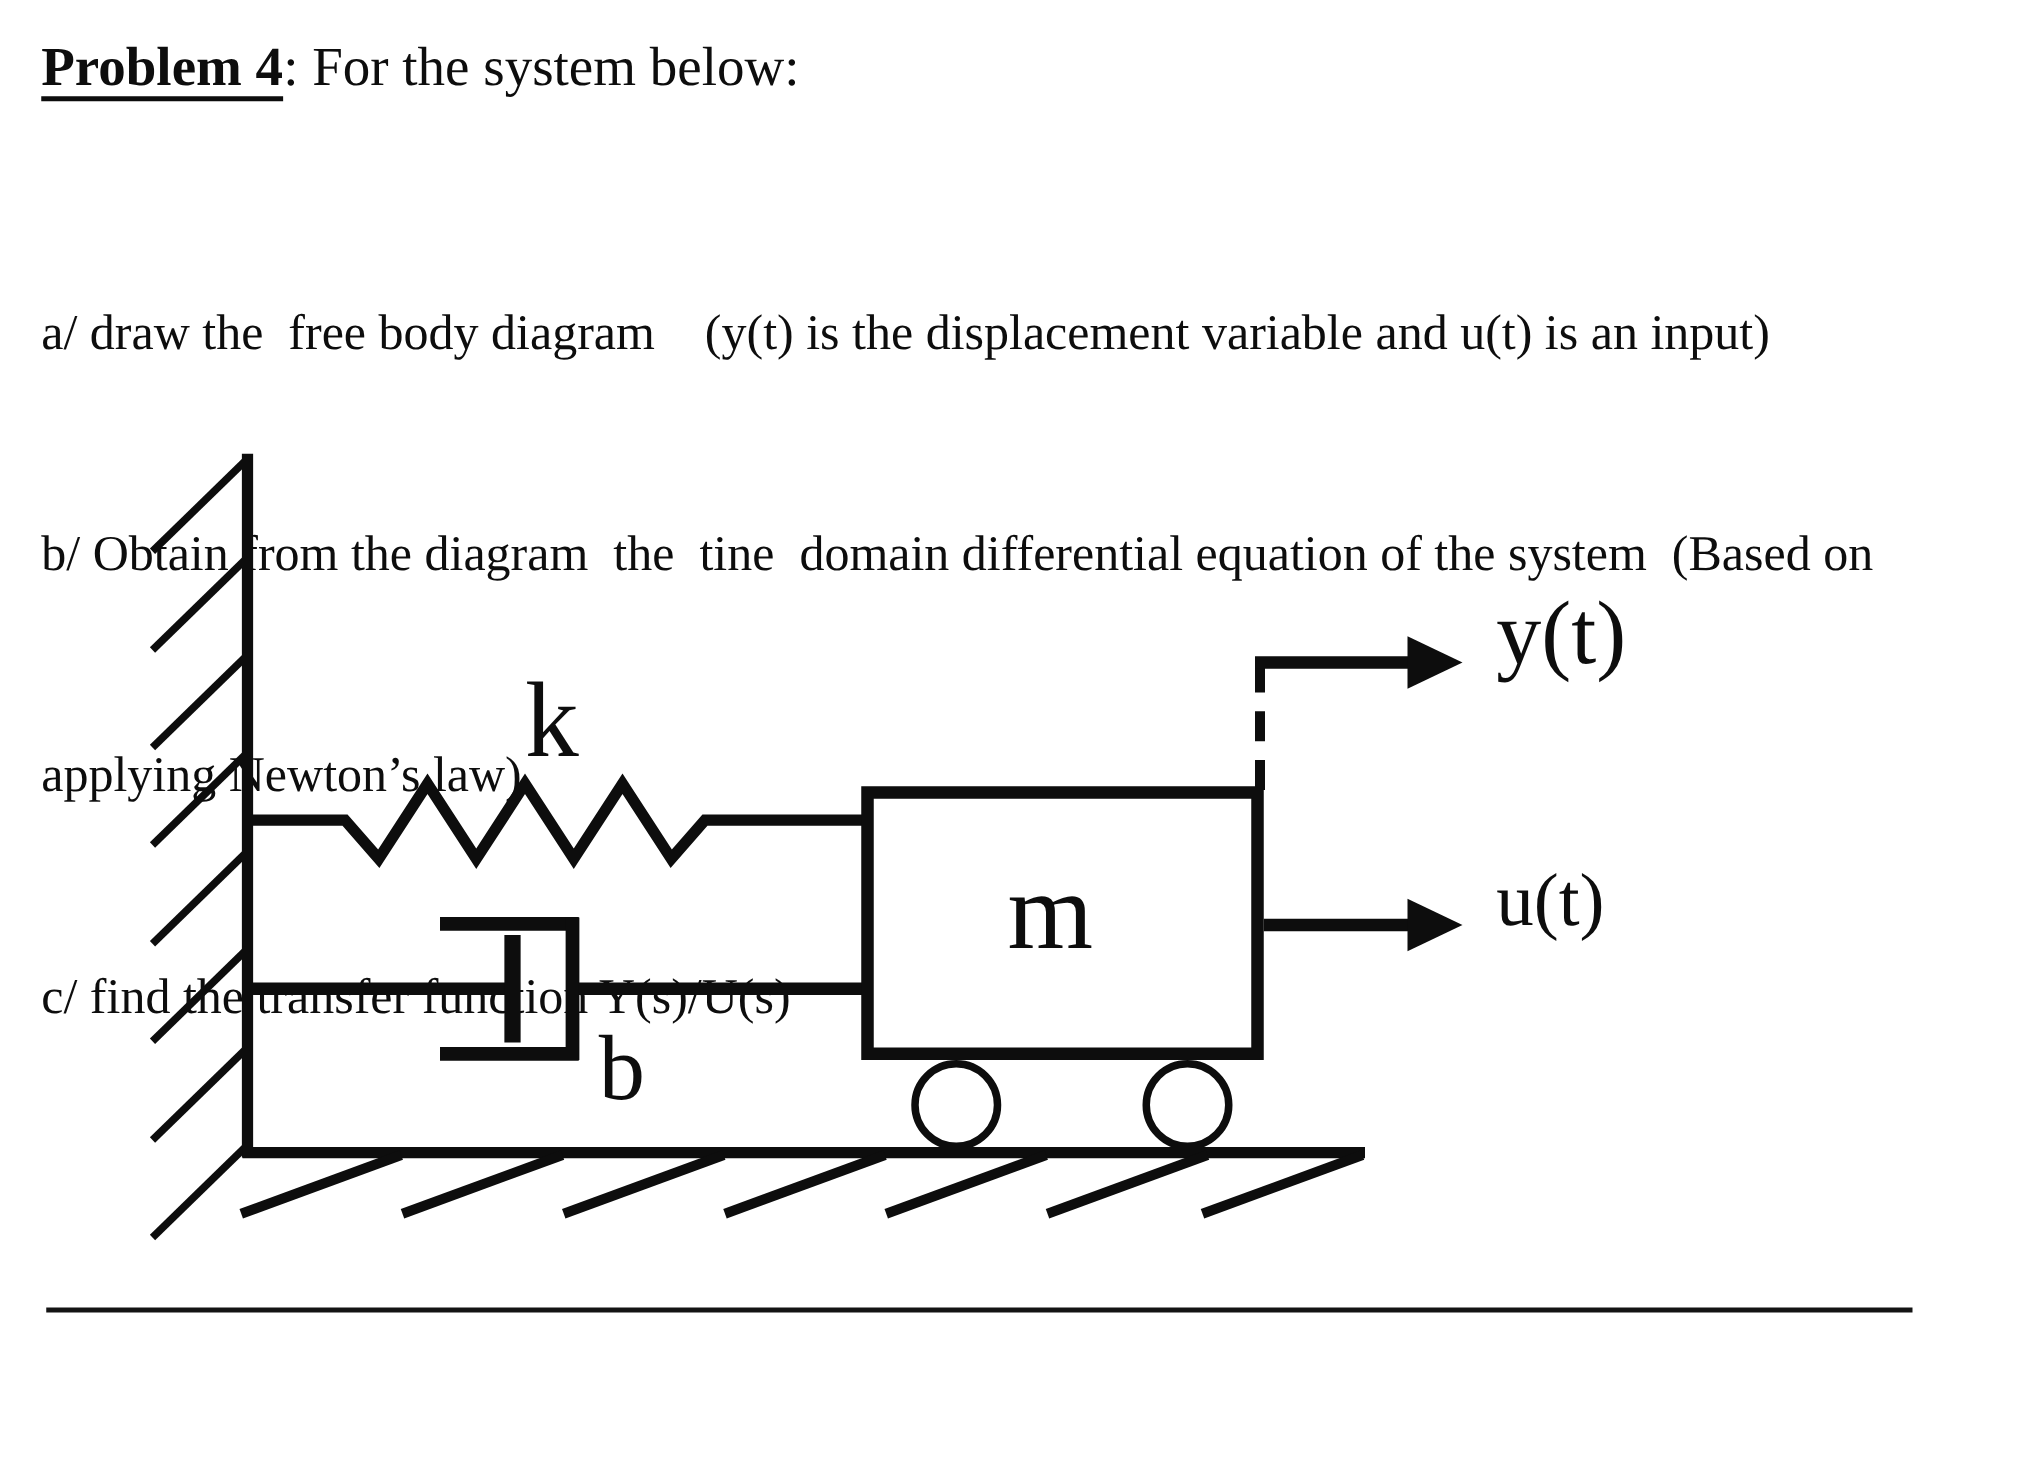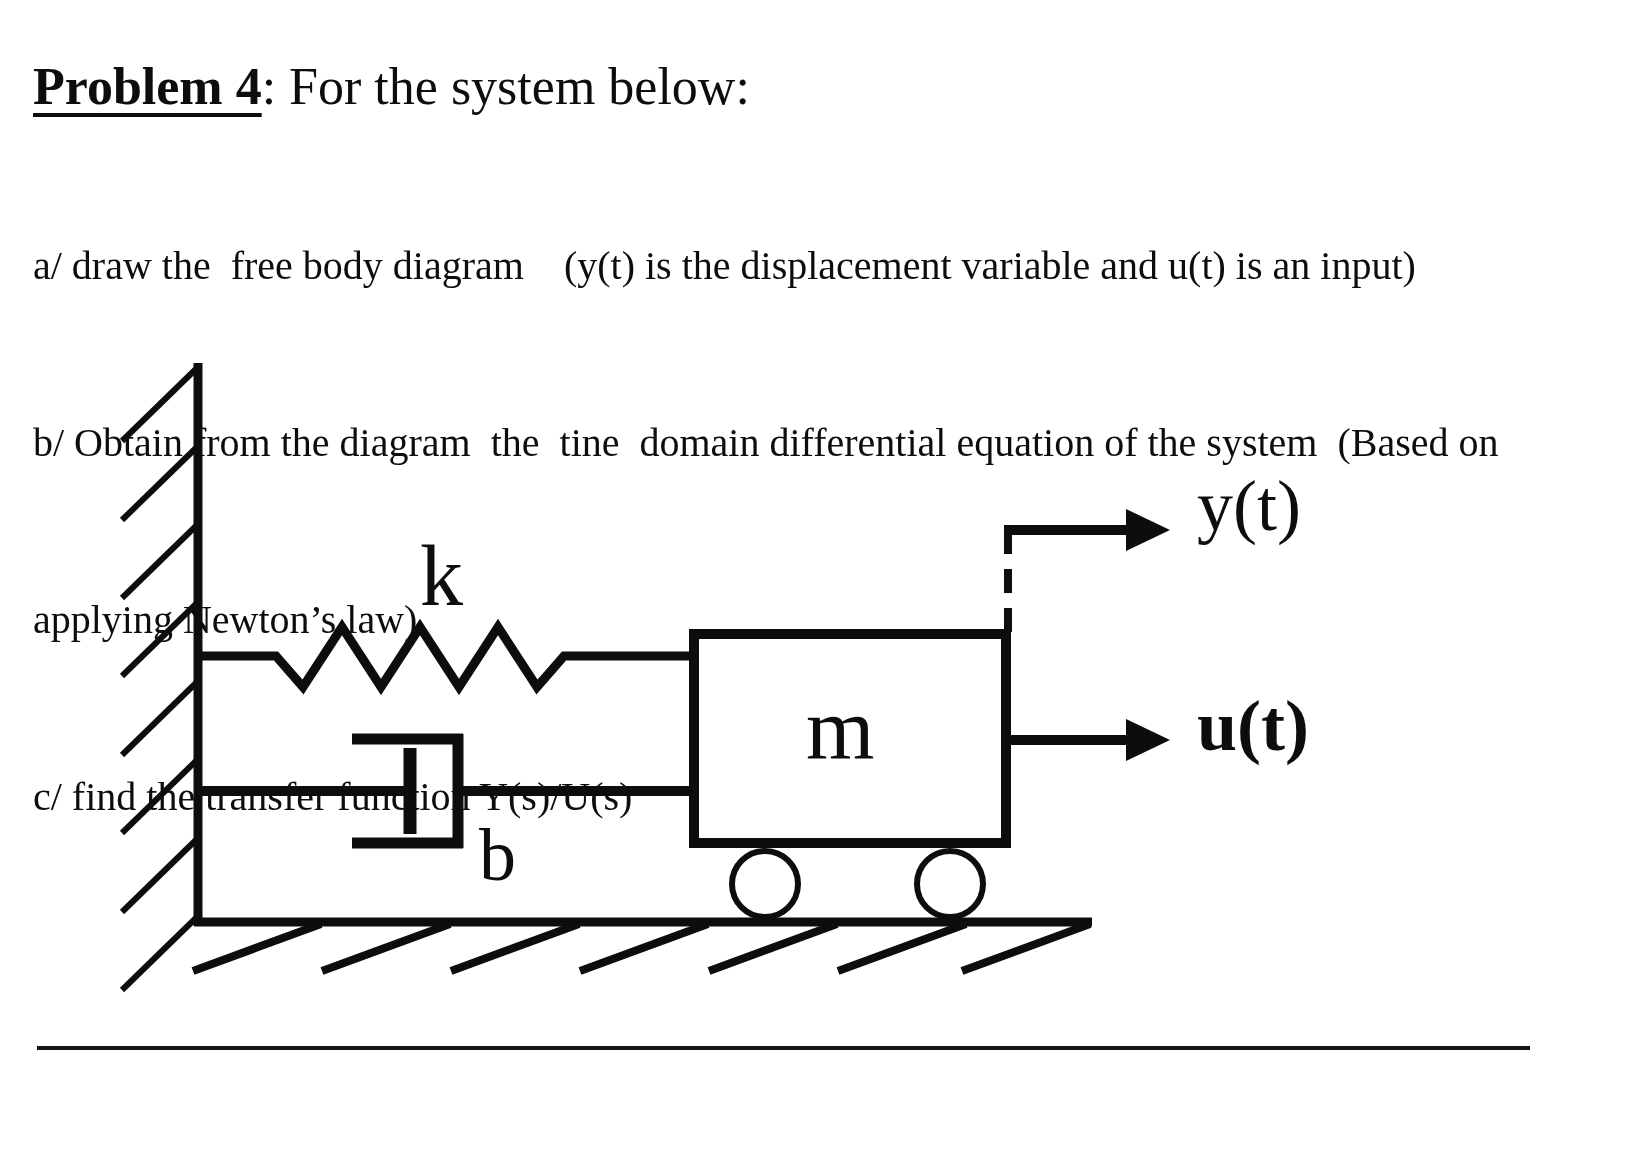--- a/index.html
+++ b/index.html
@@ -7,21 +7,21 @@
     position:relative;
     width:1630px;height:1172px;
     background:#ffffff;
     font-family:"Liberation Serif", serif;
     color:#0d0d0d;
     overflow:hidden;
   }
   
   .title{
     position:absolute;left:33px;top:30px;
-    font-size:52px;line-height:1.1;white-space:pre;margin-top:28px;
+    font-size:44px;line-height:1.1;white-space:pre;
   }
   .title .strong{
     font-weight:bold;
     text-decoration:underline;
     text-decoration-thickness:4px;
     text-underline-offset:9px;
   }
   .bodytext{
     position:absolute;left:33px;top:118px;
     font-size:40px;line-height:59px;white-space:pre;
@@ -31,21 +31,21 @@
   .diagram-svg{position:absolute;left:0;top:0;}
   .dlabel{
     position:absolute;
     font-family:"Liberation Serif", serif;
     color:#0d0d0d;line-height:1;white-space:pre;
   }
   .lbl-k{left:420px;top:533px;font-size:86px;}
   .lbl-m{left:806px;top:686px;font-size:88px;}
   .lbl-b{left:479px;top:818px;font-size:74px;}
   .lbl-y{left:1197px;top:470px;font-size:72px;}
-  .lbl-u{left:1197px;top:690px;font-size:72px;font-weight:bold;}
+  .lbl-u{left:1197px;top:690px;font-size:60px;}
   
   .separator{
     position:absolute;left:37px;top:1046px;
     width:1493px;height:4px;background:#141414;
   }
 </style>
 </head>
 <body>
 
 <div class="page">

